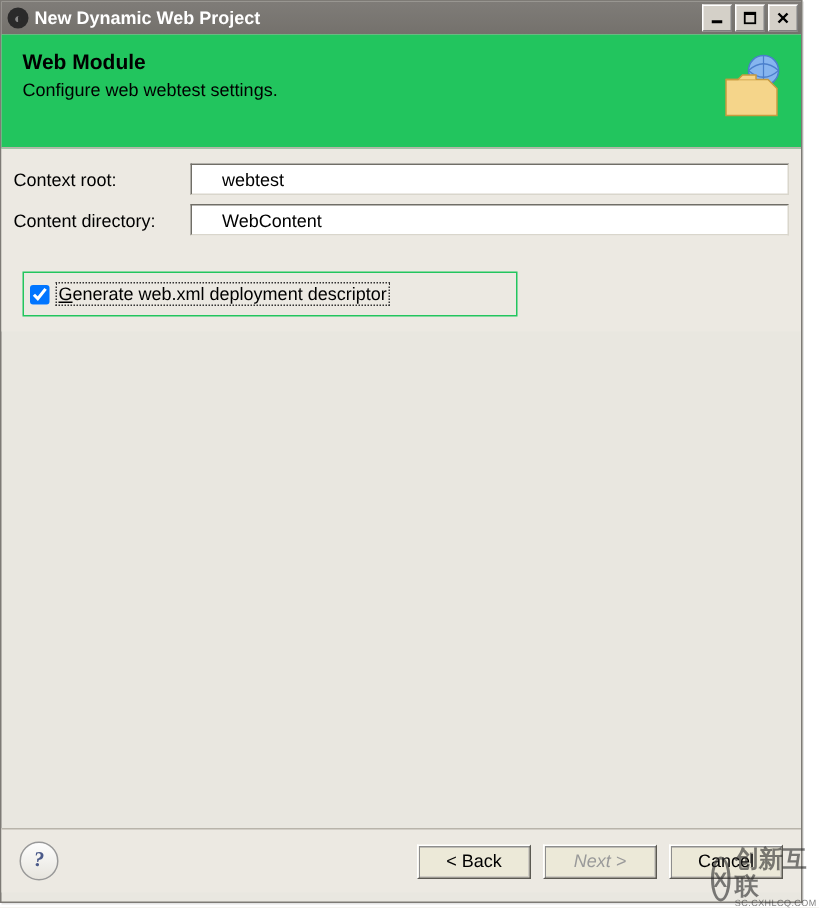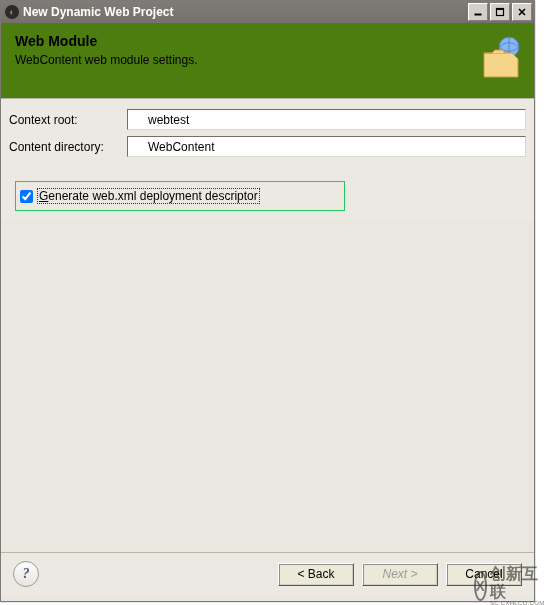--- a/index.html
+++ b/index.html
@@ -66,21 +66,21 @@
       display: flex;
       align-items: center;
       justify-content: center;
       font-size: 11px;
       color: #000;
       font-family: "Marlett", monospace;
     }
     .titlebar .win-btn svg { display:block; }
 
     .banner {
-      background: #4d7c0f;
+      background: #22c55e;
       border-bottom: 1px solid #b8b4aa;
       padding: 10px 14px 10px 14px;
       display: flex;
       align-items: flex-start;
       position: relative;
       height: 55px;
     }
     .banner .banner-text { flex:1; }
     .banner-title {
       font-family: Tahoma, sans-serif;
@@ -253,21 +253,21 @@
             <line x1="2" y1="2" x2="8" y2="8" stroke="#000" stroke-width="1.6"></line>
             <line x1="8" y1="2" x2="2" y2="8" stroke="#000" stroke-width="1.6"></line>
           </svg>
       </span>
     </div>
   </div>
 
   <div class="banner">
     <div class="banner-text">
       <div class="banner-title">Web Module</div>
-      <div class="banner-desc">WebContent web module settings.</div>
+      <div class="banner-desc">Configure web webtest settings.</div>
     </div>
     <div class="banner-icon">
       <svg viewBox="0 0 46 46" width="46" height="46">
         <circle cx="31" cy="14" r="10" fill="#86b5ef" stroke="#4b7fcc" stroke-width="1"></circle>
         <path d="M21 14 Q31 5 41 14 Q31 23 21 14" fill="none" stroke="#4b7fcc" stroke-width="0.8"></path>
         <line x1="31" y1="4" x2="31" y2="24" stroke="#4b7fcc" stroke-width="0.8"></line>
         <path d="M6 20 L34 20 L40 26 L40 44 L6 44 Z" fill="#f5d58a" stroke="#c89b3f" stroke-width="1"></path>
         <path d="M6 20 L14 20 L17 17 L26 17 L26 20" fill="#f5d58a" stroke="#c89b3f" stroke-width="1"></path>
       </svg>
     </div>

